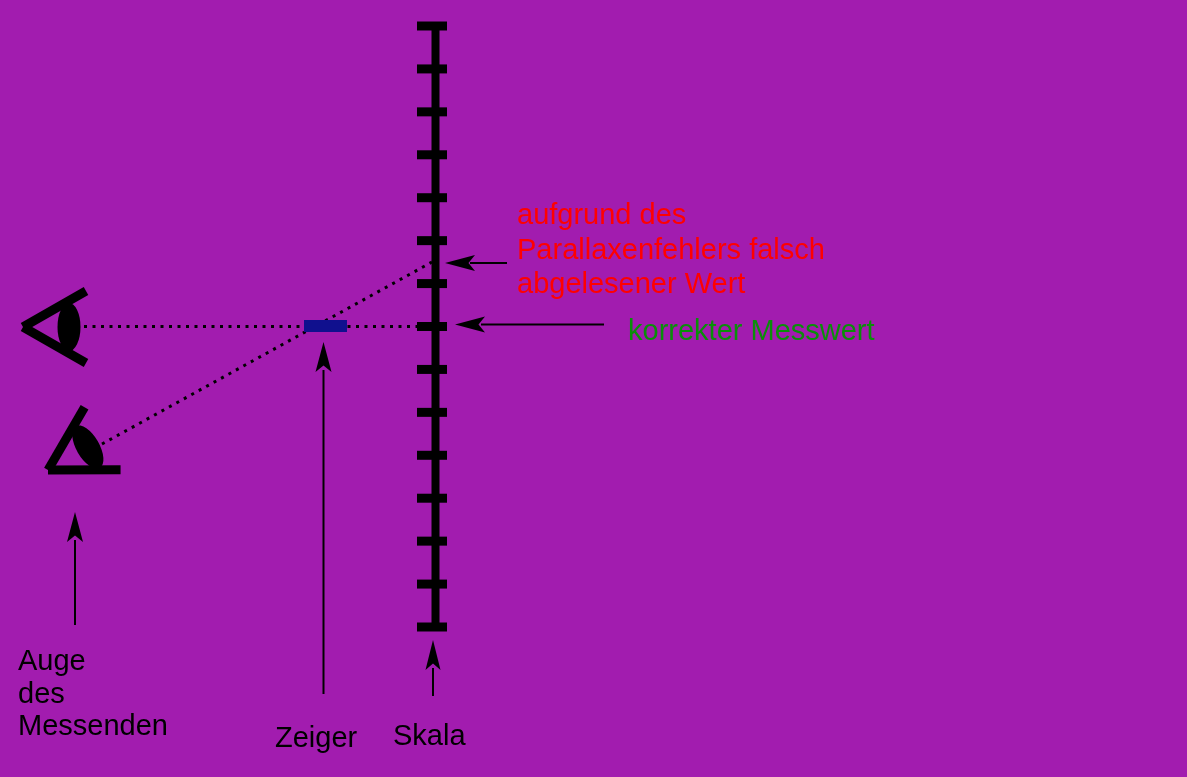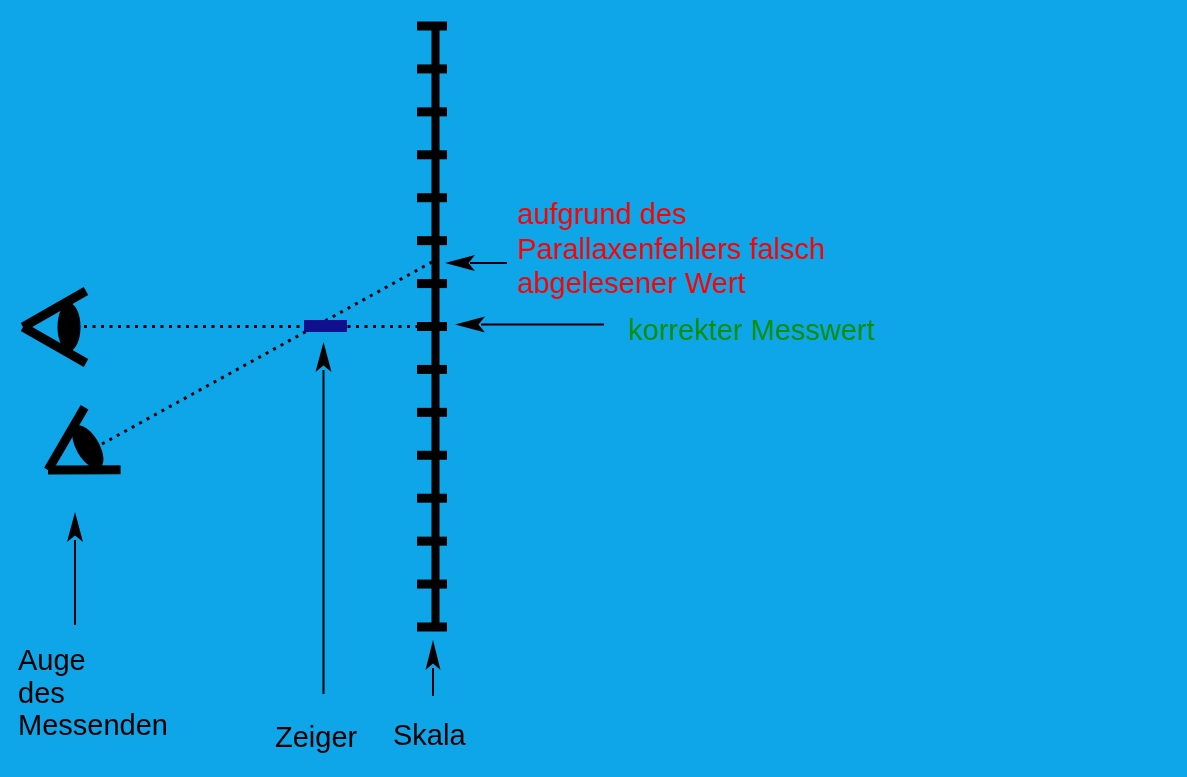--- a/index.html
+++ b/index.html
@@ -1,20 +1,20 @@
 <!DOCTYPE html>
 <html><head>
 <meta charset="utf-8">
 <style>
   html, body { margin: 0; padding: 0; background: #ffffff; }
   .canvas {
     position: relative;
     width: 1187px;
     height: 777px;
-    background: #0ea5e9;
+    background: #a21caf;
     overflow: hidden;
     font-family: "Liberation Sans", sans-serif;
   }
   svg { position: absolute; inset: 0; display: block; }
   .eye-stroke { stroke: #000000; stroke-width: 9; fill: none; }
   .sight { stroke: #000000; stroke-width: 3; fill: none; stroke-dasharray: 3 5.5; }
   .scale-line { stroke: #000000; stroke-width: 8; }
   .tick-group line { stroke: #000000; stroke-width: 9; }
   .thin { stroke: #000000; stroke-width: 2; fill: none; }
   .head { fill: #000000; stroke: none; }

